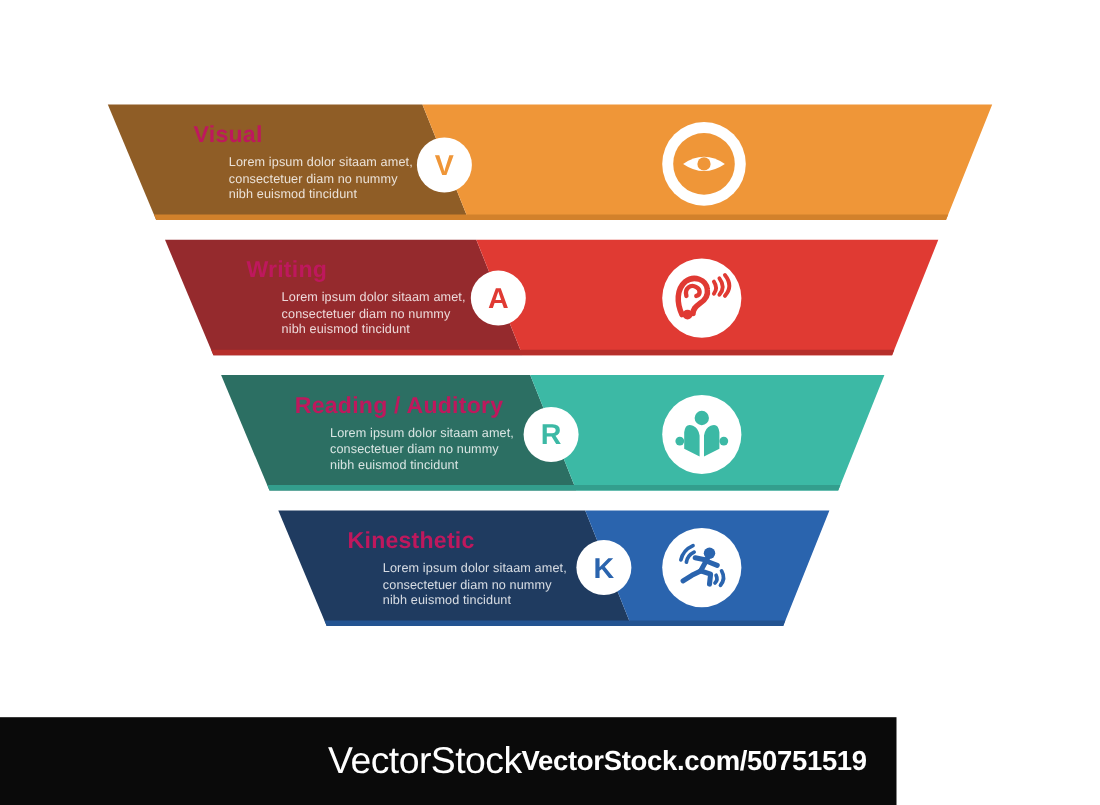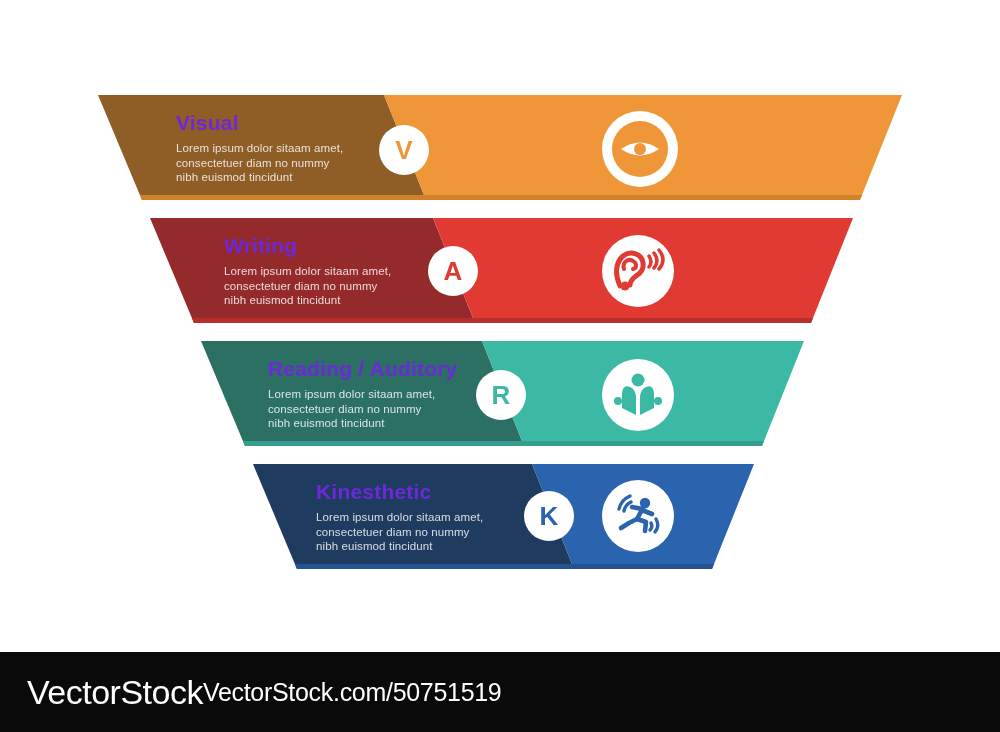--- a/index.html
+++ b/index.html
@@ -7,33 +7,33 @@
     position:relative;width:1000px;height:732px;background:#ffffff;overflow:hidden;
     font-family:"Liberation Sans",sans-serif;
   }
   svg{position:absolute;left:0;top:0;display:block;}
   .badge-letter{
     font-family:"Liberation Sans",sans-serif;
     font-size:26px;font-weight:bold;text-anchor:middle;
   }
   .band-text{position:absolute;color:#fff;}
   .band-title{
-    font-size:21px;font-weight:bold;line-height:24px;letter-spacing:.2px;color:#6d28d9;
+    font-size:21px;font-weight:bold;line-height:24px;letter-spacing:.2px;color:#be185d;
   }
   .band-desc{
     margin-top:6px;font-size:11.5px;line-height:14.5px;color:rgba(255,255,255,.82);
-    white-space:nowrap;letter-spacing:.1px;
+    white-space:nowrap;letter-spacing:.1px;margin-left:32px;
   }
   .footer{
-    position:absolute;left:0;top:652px;width:1000px;height:80px;background:#0a0a0a;
-    display:flex;align-items:center;justify-content:flex-start;
+    position:absolute;left:0;top:652px;width:815px;height:80px;background:#0a0a0a;
+    display:flex;align-items:center;justify-content:flex-end;
     padding:0 27px;box-sizing:border-box;color:#fff;
   }
   .footer-brand{font-size:34px;letter-spacing:-.5px;}
-  .footer-credit{font-size:25px;letter-spacing:-.3px;}
+  .footer-credit{font-size:25px;letter-spacing:-.3px;font-weight:bold;}
 </style>
 </head>
 <body>
 
 <div class="canvas">
 
   <svg width="1000" height="660" viewBox="0 0 1000 660">
 
     <g>
       <polygon points="98,95 384,95 426,200 142,200" fill="#8F5D26"></polygon>

